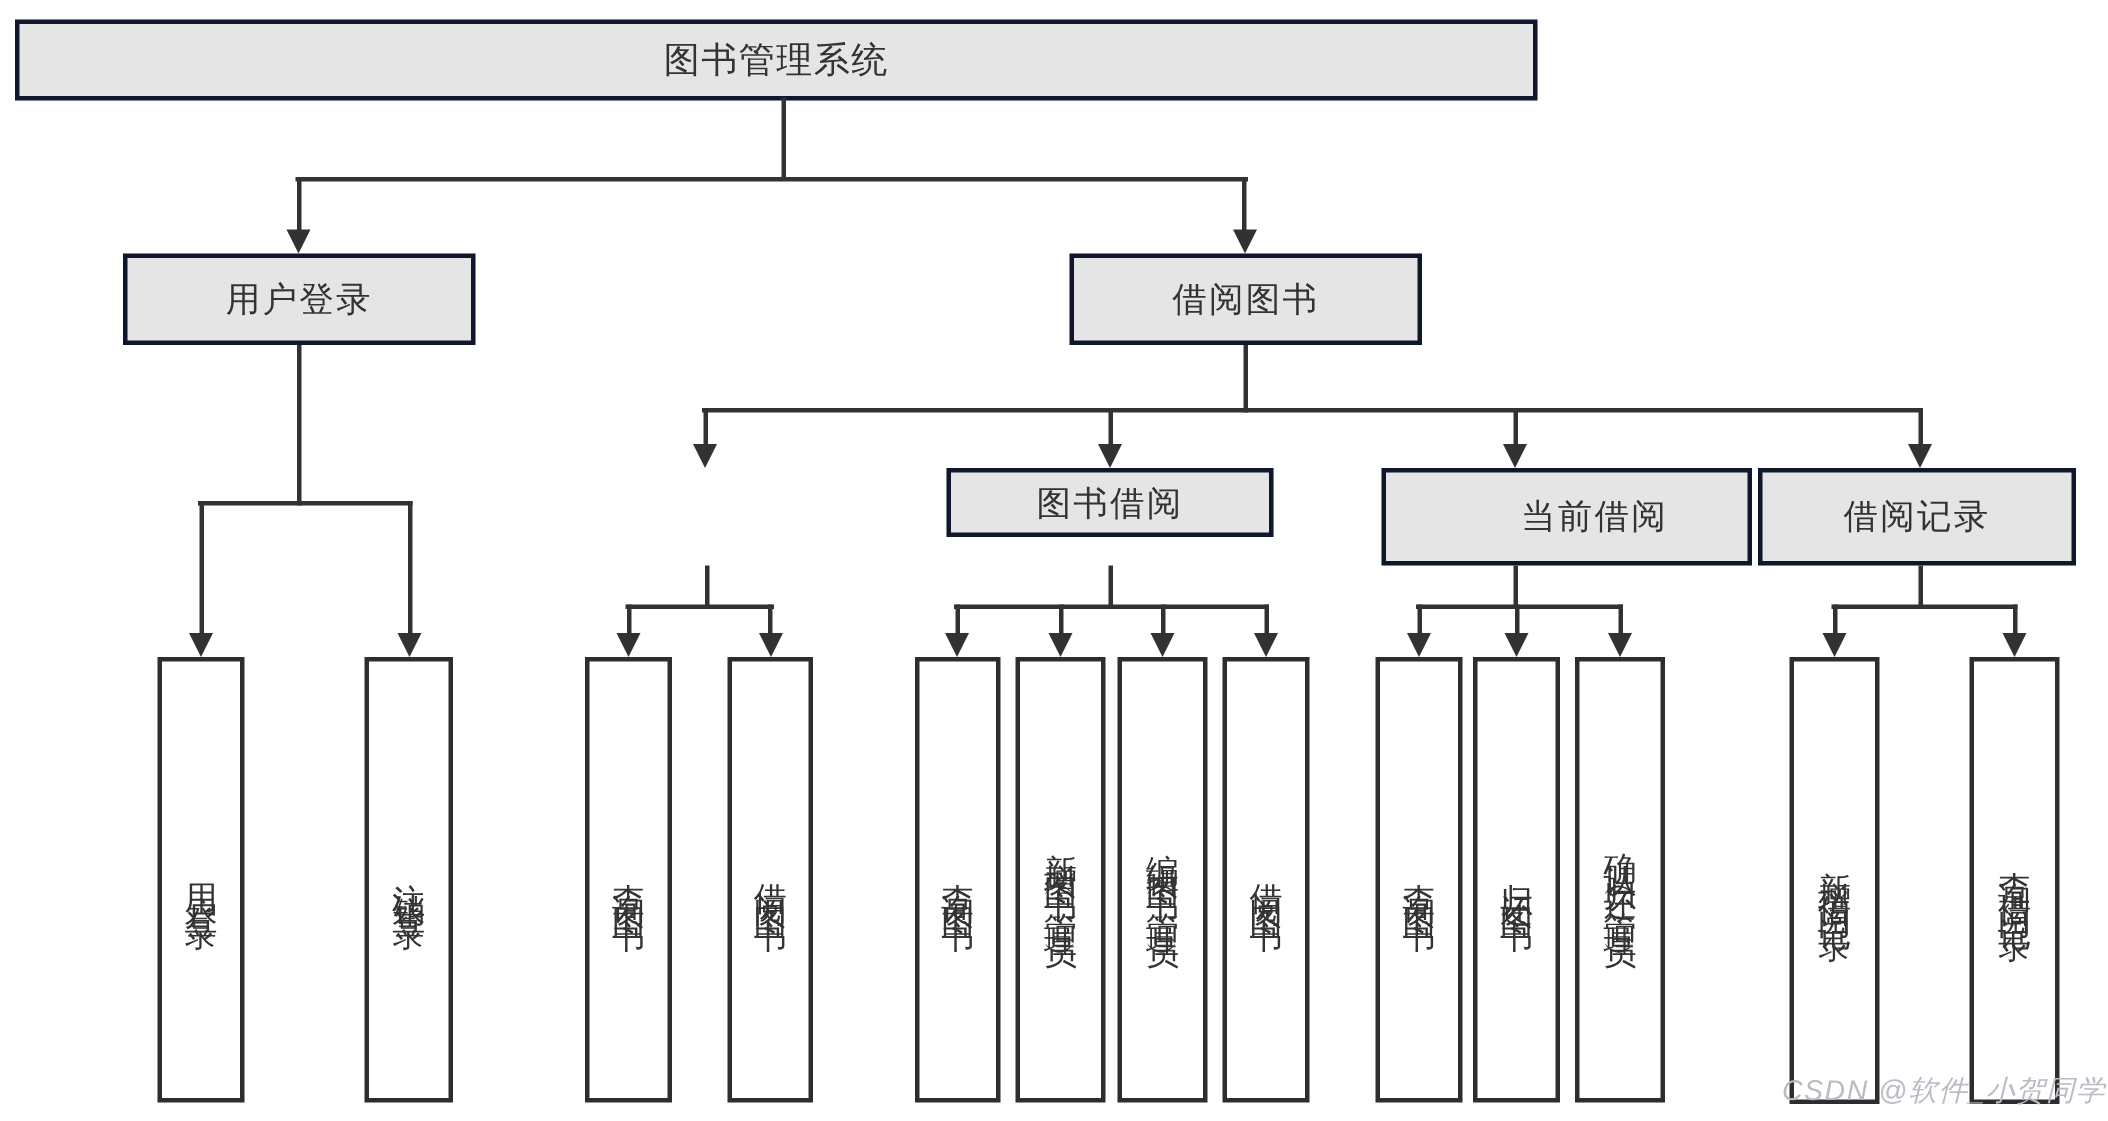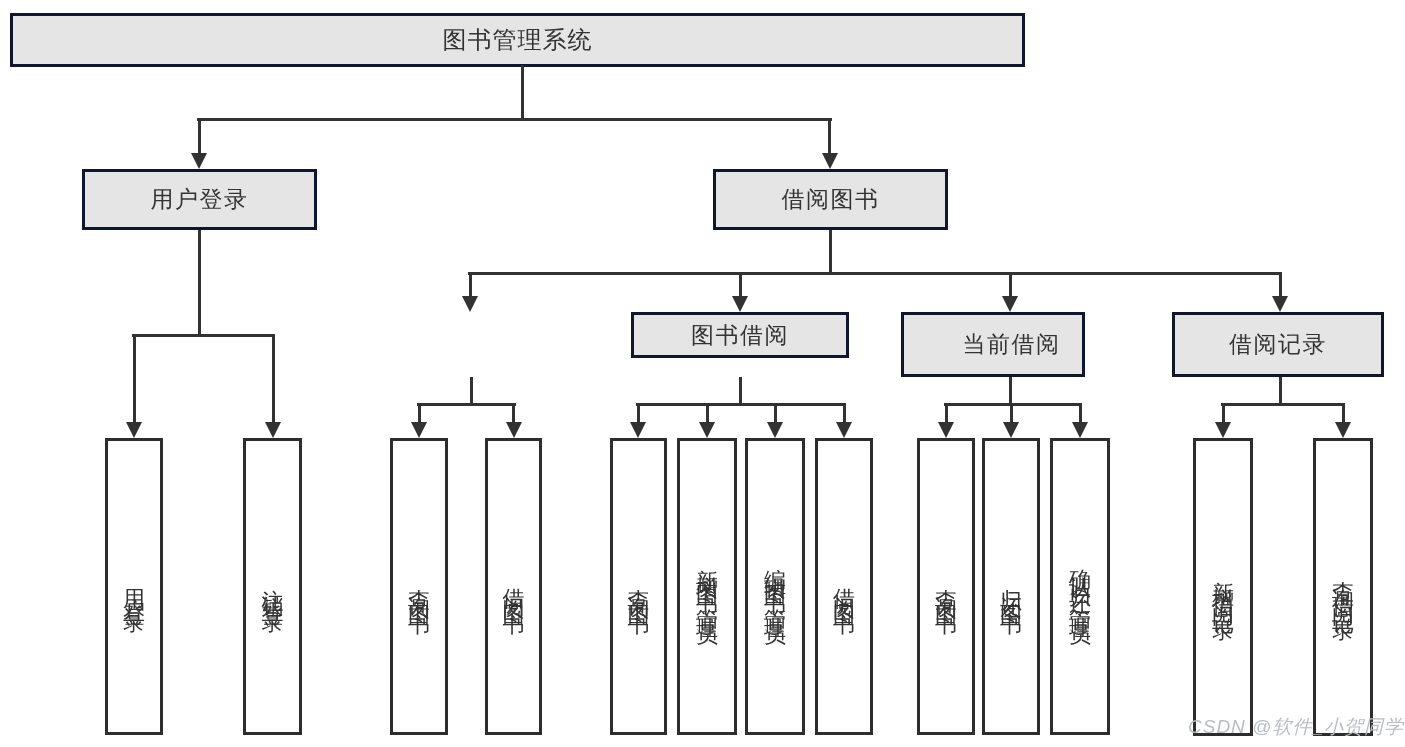--- a/index.html
+++ b/index.html
@@ -62,21 +62,21 @@
   <div class="vl" style="left:469px;  top:272px; height:26px;"></div>
   <div class="arrow" style="left:462px;  top:296px;"></div>
   <div class="vl" style="left:739px;  top:272px; height:26px;"></div>
   <div class="arrow" style="left:732px;  top:296px;"></div>
   <div class="vl" style="left:1009px; top:272px; height:26px;"></div>
   <div class="arrow" style="left:1002px; top:296px;"></div>
   <div class="vl" style="left:1279px; top:272px; height:26px;"></div>
   <div class="arrow" style="left:1272px; top:296px;"></div>
 
   <div class="hbox" style="left:631px;  top:312px; width:218px; height:46px;">图书借阅</div>
-  <div class="hbox" style="left:901px;  top:312px; width:184px; height:65px;padding-left:37px;">当前借阅</div>
+  <div class="hbox" style="left:921px;  top:312px; width:247px; height:65px;padding-left:37px;">当前借阅</div>
   <div class="hbox" style="left:1172px; top:312px; width:212px; height:65px;">借阅记录</div>
 
   <div class="vl" style="left:470px; top:377px; height:29px;"></div>
   <div class="hl" style="left:417px; top:403px; width:99px;"></div>
   <div class="vl" style="left:418px; top:403px; height:21px;"></div>
   <div class="arrow" style="left:411px; top:422px;"></div>
   <div class="vl" style="left:512px; top:403px; height:21px;"></div>
   <div class="arrow" style="left:506px; top:422px;"></div>
 
   <div class="vl" style="left:739px; top:377px; height:29px;"></div>

